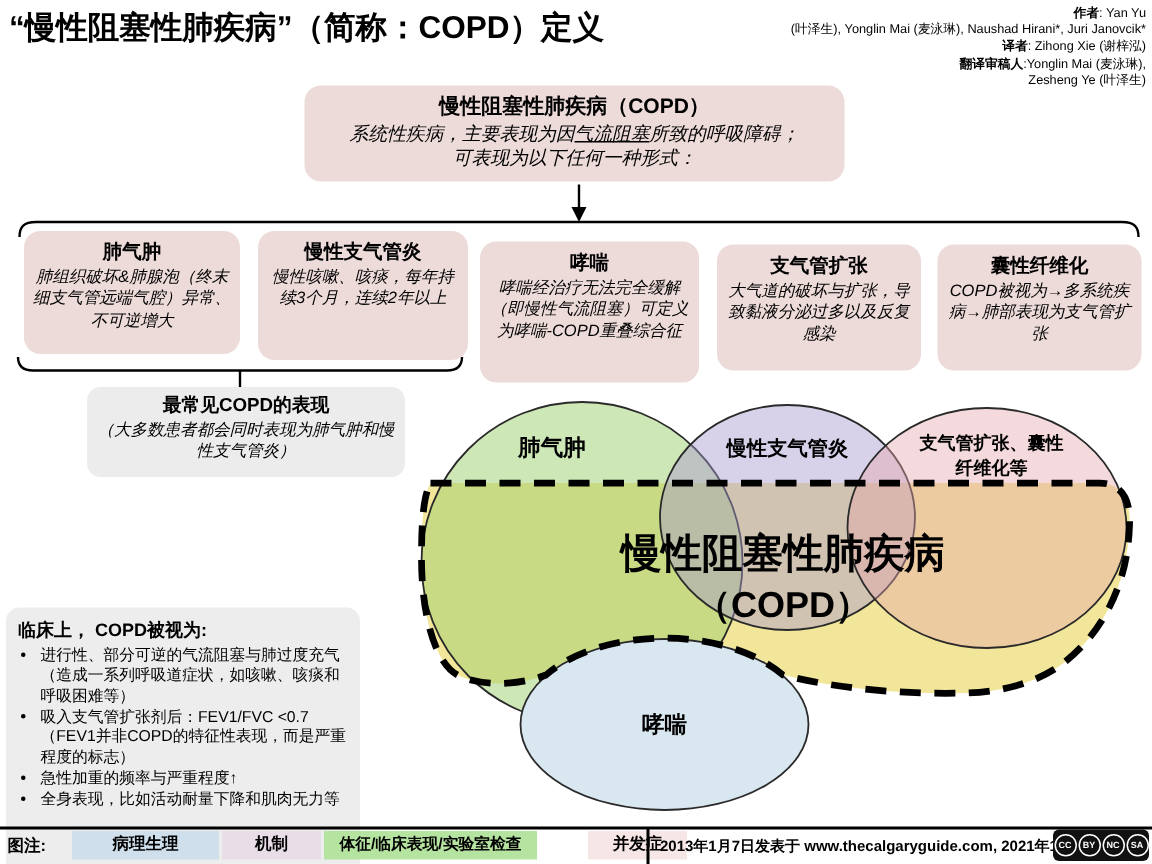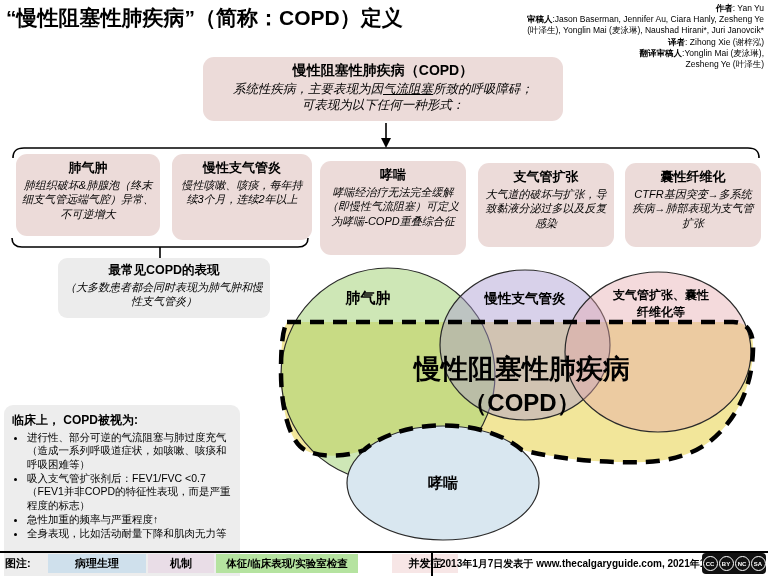--- a/index.html
+++ b/index.html
@@ -55,21 +55,20 @@
 </style>
 </head>
 <body>
 
 <div id="page">
 
   <div id="page-title">“慢性阻塞性肺疾病”（简称：COPD）定义</div>
 
   <div id="credits">
     <div class="credit-line"><span class="credit-label">作者</span><span>: Yan Yu</span></div>
-    <div class="credit-line"><span class="credit-label">审稿人</span><span>:Jason Baserman, Jennifer Au, Ciara Hanly, Zesheng Ye</span></div>
     <div class="credit-line"><span>(叶泽生), Yonglin Mai (麦泳琳), Naushad Hirani*, Juri Janovcik*</span></div>
     <div class="credit-line"><span class="credit-label">译者</span><span>: Zihong Xie (谢梓泓)</span></div>
     <div class="credit-line"><span class="credit-label">翻译审稿人</span><span>:Yonglin Mai (麦泳琳),</span></div>
     <div class="credit-line"><span>Zesheng Ye (叶泽生)</span></div>
   </div>
 
   <div class="pbox" id="def-box">
     <h3>慢性阻塞性肺疾病（COPD）</h3>
     <p><span>系统性疾病，主要表现为因</span><span class="u">气流阻塞</span><span>所致的呼吸障碍；</span><br><span>可表现为以下任何一种形式：</span></p>
   </div>
@@ -93,21 +92,21 @@
   <div class="pbox" style="left:320px;top:161px;width:146px;height:94px;">
     <h3>哮喘</h3>
     <p>哮喘经治疗无法完全缓解（即慢性气流阻塞）可定义为哮喘-COPD重叠综合征</p>
   </div>
   <div class="pbox" style="left:478px;top:163px;width:136px;height:84px;">
     <h3>支气管扩张</h3>
     <p>大气道的破坏与扩张，导致黏液分泌过多以及反复感染</p>
   </div>
   <div class="pbox" style="left:625px;top:163px;width:136px;height:84px;">
     <h3>囊性纤维化</h3>
-    <p>CTFR基因突变→多系统疾病→肺部表现为支气管扩张</p>
+    <p>COPD被视为→多系统疾病→肺部表现为支气管扩张</p>
   </div>
 
   <div class="gbox" id="common-box">
     <h3>最常见COPD的表现</h3>
     <p>（大多数患者都会同时表现为肺气肿和慢性支气管炎）</p>
   </div>
 
   <div id="clinical-box">
     <h3>临床上， COPD被视为:</h3>
     <ul>

